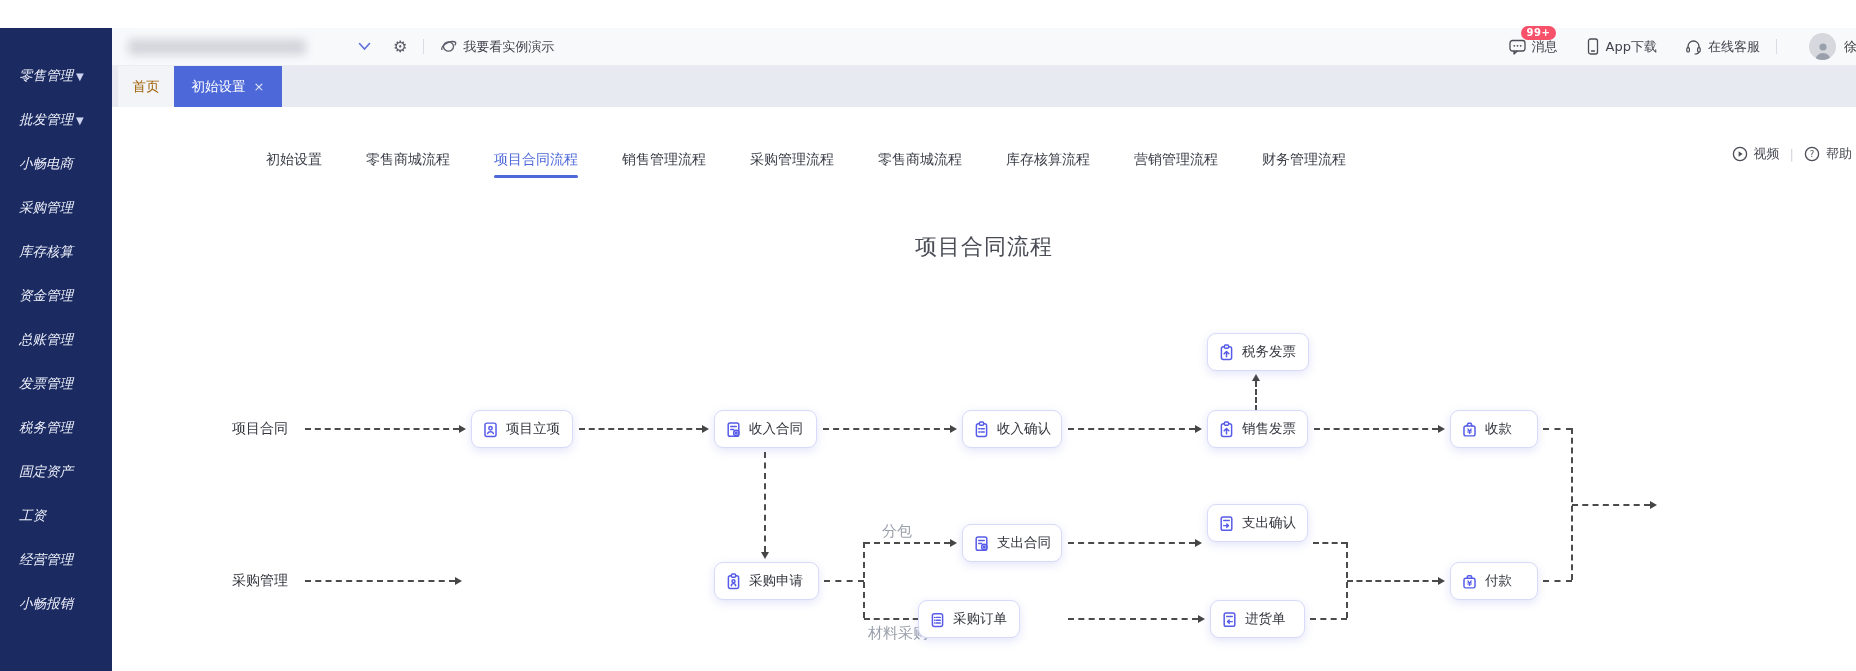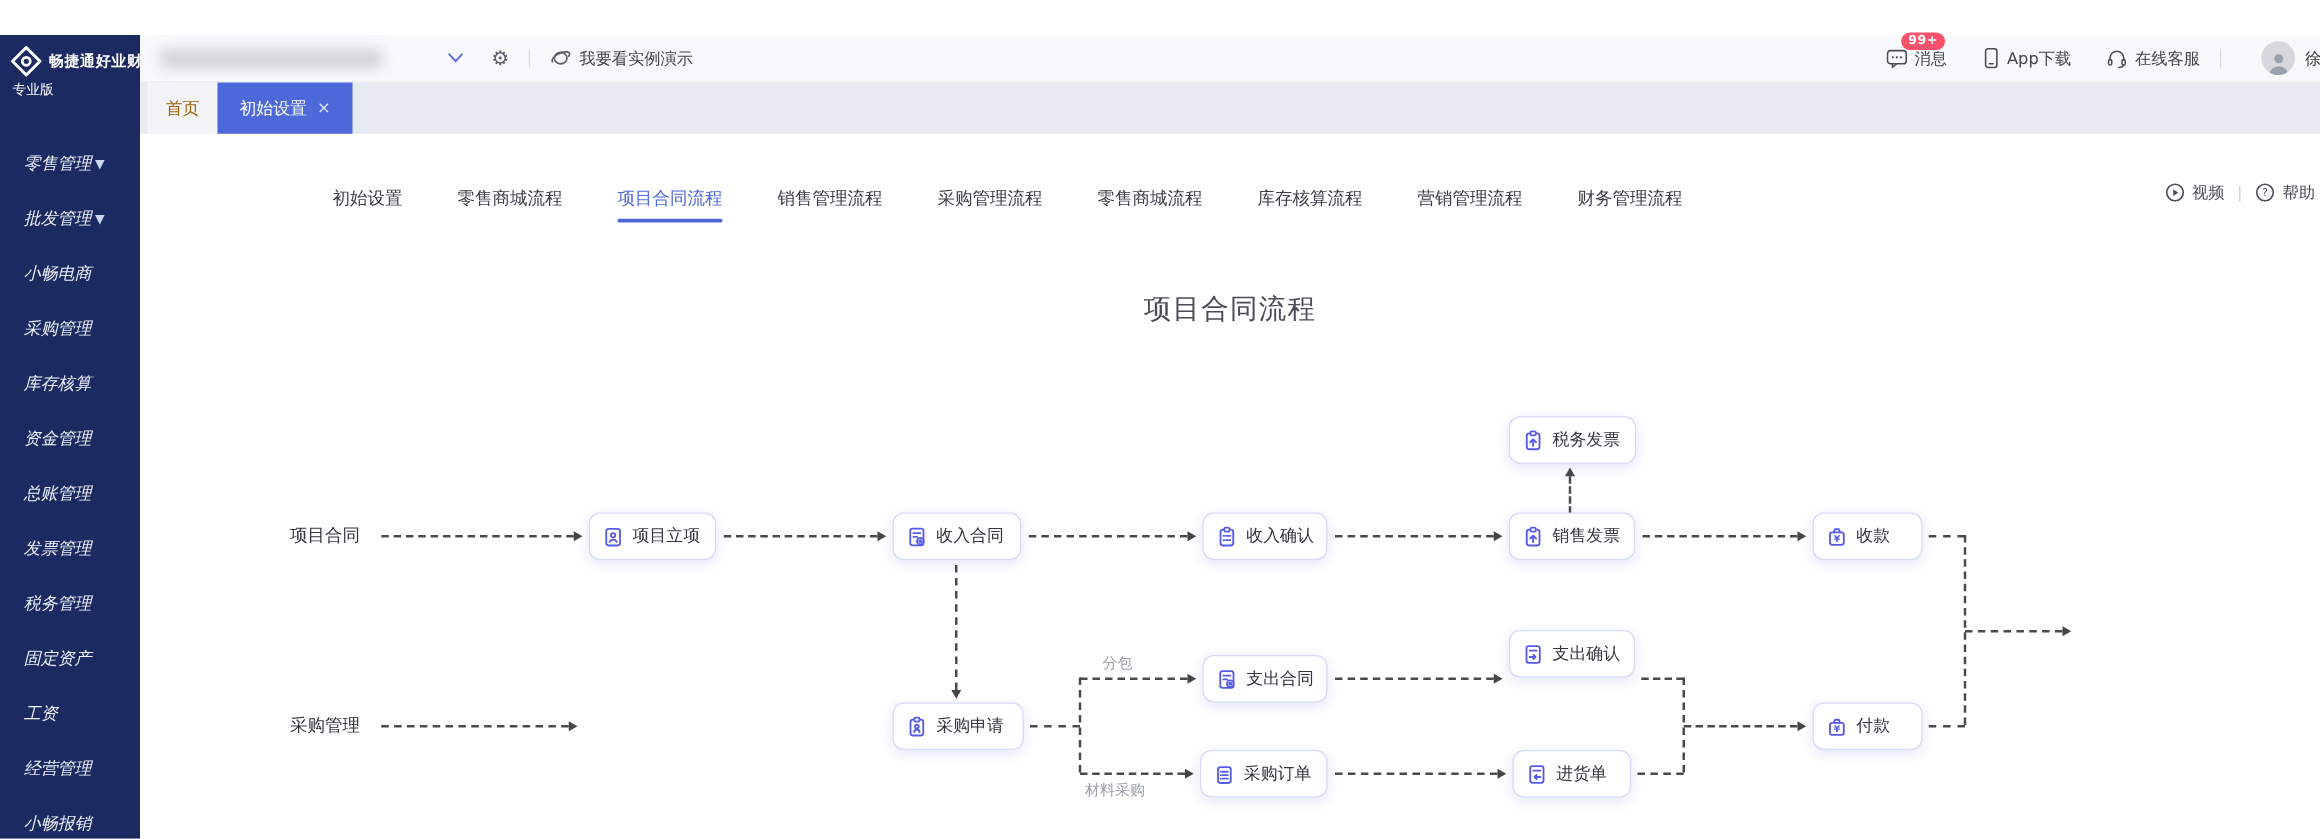--- a/index.html
+++ b/index.html
@@ -60,50 +60,40 @@
     color:#4a4d55; font-weight:500; letter-spacing:1px; }
 
   
   .flow { position:absolute; left:0; top:0; width:1856px; height:671px; pointer-events:none; }
   .flow .node, .flow .rlabel, .flow .blabel { pointer-events:auto; }
   .node { position:absolute; height:38px; background:#fff; border:1px solid #d7daf8; border-radius:9px;
     box-shadow:0 3px 10px rgba(99,110,220,0.18); display:flex; align-items:center; gap:7px;
     padding-left:10px; font-size:13.5px; color:#33353c; cursor:pointer; }
   .node svg { flex:0 0 auto; }
   .rlabel { position:absolute; font-size:14px; color:#33353c; }
-  .blabel { position:absolute; font-size:12px; color:#9aa0ab; }
+  .blabel { position:absolute; font-size:15px; color:#9aa0ab; }
   .e-h { position:absolute; border-top:2px dashed #4b4b4b; height:0; }
   .e-v { position:absolute; border-left:2px dashed #4b4b4b; width:0; }
   .ar { position:absolute; width:0; height:0; border-top:4px solid transparent;
     border-bottom:4px solid transparent; border-left:7px solid #454545; }
   .au { position:absolute; width:0; height:0; border-left:4px solid transparent;
     border-right:4px solid transparent; border-bottom:7px solid #454545; }
   .ad { position:absolute; width:0; height:0; border-left:4px solid transparent;
     border-right:4px solid transparent; border-top:7px solid #454545; }
 
   .icon-stroke { stroke:#575ce8; fill:none; stroke-width:1.4; stroke-linecap:round; stroke-linejoin:round; }
 </style>
 </head>
 <body>
 
 <div class="page">
 
   <div class="top-strip"></div>
 
   <div class="sidebar">
-    <div class="brand">
-      <div class="brand-row">
-        <svg class="brand-logo" viewBox="0 0 26 26">
-          <path d="M13 2 L24 13 L13 24 L2 13 Z" fill="none" stroke="#fff" stroke-width="2.4" stroke-linejoin="round"></path>
-          <circle cx="13" cy="13" r="3.2" fill="none" stroke="#fff" stroke-width="2.2"></circle>
-        </svg>
-        <span class="brand-name">畅捷通好业财</span>
-      </div>
-      <div class="brand-edition">专业版</div>
-    </div>
     <div class="side-menu">
       <div class="side-item">
           <span>零售管理</span>
           <span class="caret">▼</span>
         </div>
       <div class="side-item">
           <span>批发管理</span>
           <span class="caret">▼</span>
         </div>
       <div class="side-item">
@@ -366,21 +356,21 @@
 
     <div class="node" style="left:1207px;top:504px;width:101px">
       <svg width="17" height="17" viewBox="0 0 16 16" class="icon-stroke">
         <rect x="3" y="1.8" width="10" height="12.6" rx="1.8"></rect>
         <line x1="5.4" y1="5.2" x2="10.6" y2="5.2"></line>
         <path d="M5.4 10 h4.4 M8.2 8.4 L9.8 10 L8.2 11.6"></path>
       </svg>
       <span>支出确认</span>
     </div>
 
-    <div class="node" style="left:960px;top:600px;width:102px">
+    <div class="node" style="left:918px;top:600px;width:102px">
       <svg width="17" height="17" viewBox="0 0 16 16" class="icon-stroke">
         <rect x="3.2" y="2.5" width="9.6" height="12" rx="1.8"></rect>
         <line x1="6.6" y1="6" x2="10.6" y2="6"></line>
           <line x1="6.6" y1="8.6" x2="10.6" y2="8.6"></line>
           <line x1="6.6" y1="11.2" x2="10.6" y2="11.2"></line>
         <line x1="5.2" y1="6" x2="5.3" y2="6"></line>
           <line x1="5.2" y1="8.6" x2="5.3" y2="8.6"></line>
           <line x1="5.2" y1="11.2" x2="5.3" y2="11.2"></line>
       </svg>
       <span>采购订单</span>

